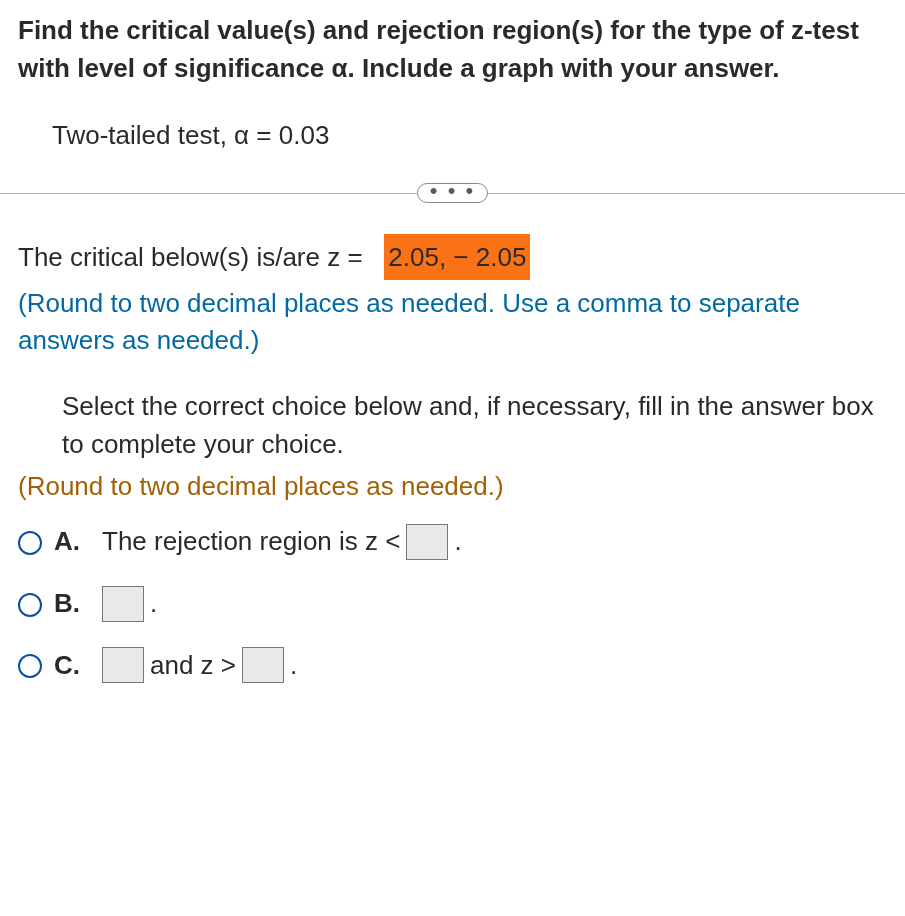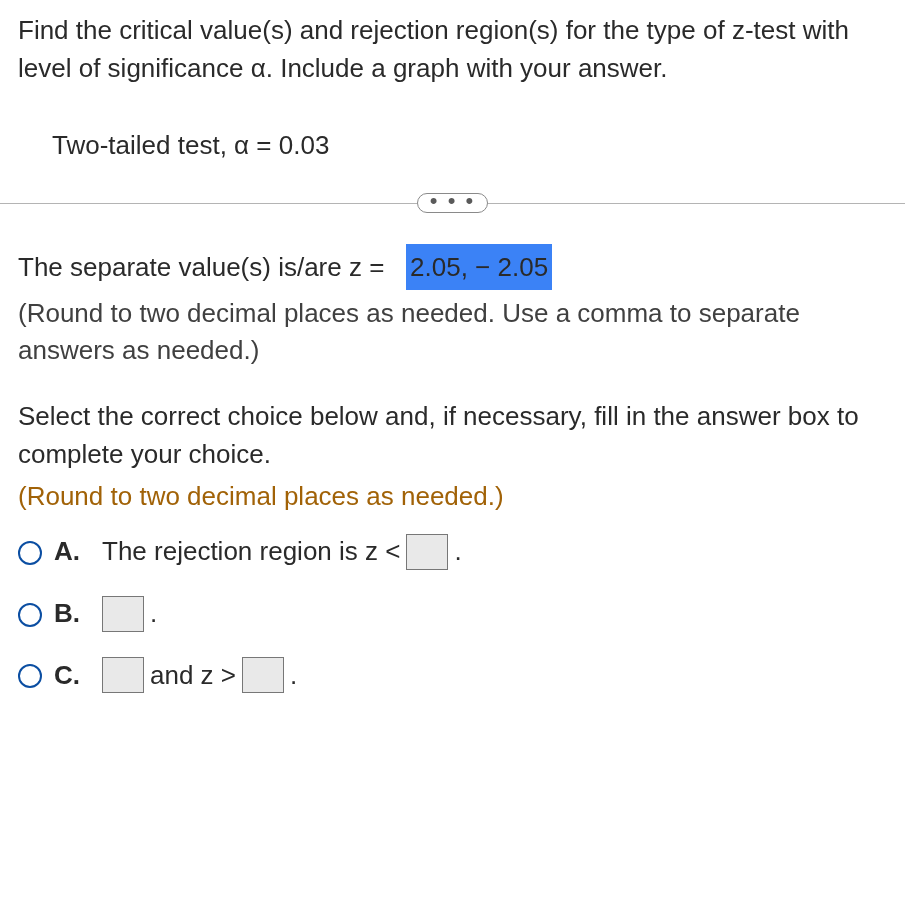--- a/index.html
+++ b/index.html
@@ -7,48 +7,48 @@
     font-family: Arial, Helvetica, sans-serif;
     font-size: 26px;
     color: #2a2a2a;
     width: 905px;
     height: 916px;
     padding: 12px 18px 0 18px;
     line-height: 1.45;
     background: #fff;
     overflow: hidden;
   }
-  .question-text { margin-bottom: 40px; }
+  .question-text { margin-bottom: 30px; font-weight: bold; }
   .question-detail { padding-left: 34px; margin-bottom: 28px; }
   .divider-wrap {
     display: flex;
     align-items: center;
     margin: 26px -18px 36px -18px;
   }
   .divider-line { flex: 1; height: 1px; background: #b4b4b4; }
   .divider-pill {
     border: 1.5px solid #8a8a8a;
     border-radius: 14px;
     padding: 2px 12px 6px 12px;
     margin: 0 0px;
     color: #5a5a5a;
     font-size: 22px;
     line-height: 10px;
     letter-spacing: 2px;
     background: #fff;
   }
   .answer-block { margin-bottom: 8px; }
   .answer-line { display: inline; }
-  .highlight { background: #3b82f6; padding: 8px 4px; }
+  .highlight { background: #f97316; padding: 8px 4px; }
   .hint {
-    color: #404040;
+    color: #0369a1;
     margin-top: 4px;
     margin-bottom: 28px;
   }
-  .choice-prompt { margin-bottom: 4px; }
+  .choice-prompt { margin-bottom: 4px; margin-left: 44px; }
   .choice-hint { color: #a16207; margin-bottom: 18px; }
   .choice-row {
     display: flex;
     align-items: center;
     gap: 12px;
     margin-bottom: 24px;
   }
   .radio {
     width: 24px;
     height: 24px;
@@ -85,21 +85,21 @@
 
 <div class="question-detail">Two-tailed test, α = 0.03</div>
 
 <div class="divider-wrap">
   <div class="divider-line"></div>
   <div class="divider-pill">• • •</div>
   <div class="divider-line"></div>
 </div>
 
 <div class="answer-block">
-  <span class="answer-line">The separate value(s) is/are z =</span>
+  <span class="answer-line">The critical below(s) is/are z =</span>
   <span>&nbsp;</span>
   <span class="highlight">2.05, − 2.05</span>
 </div>
 <div class="hint">(Round to two decimal places as needed. Use a comma to separate answers as needed.)</div>
 
 <div class="choice-prompt">Select the correct choice below and, if necessary, fill in the answer box to complete your choice.</div>
 <div class="choice-hint">(Round to two decimal places as needed.)</div>
 
 <div class="choice-row">
   <div class="radio"></div>

